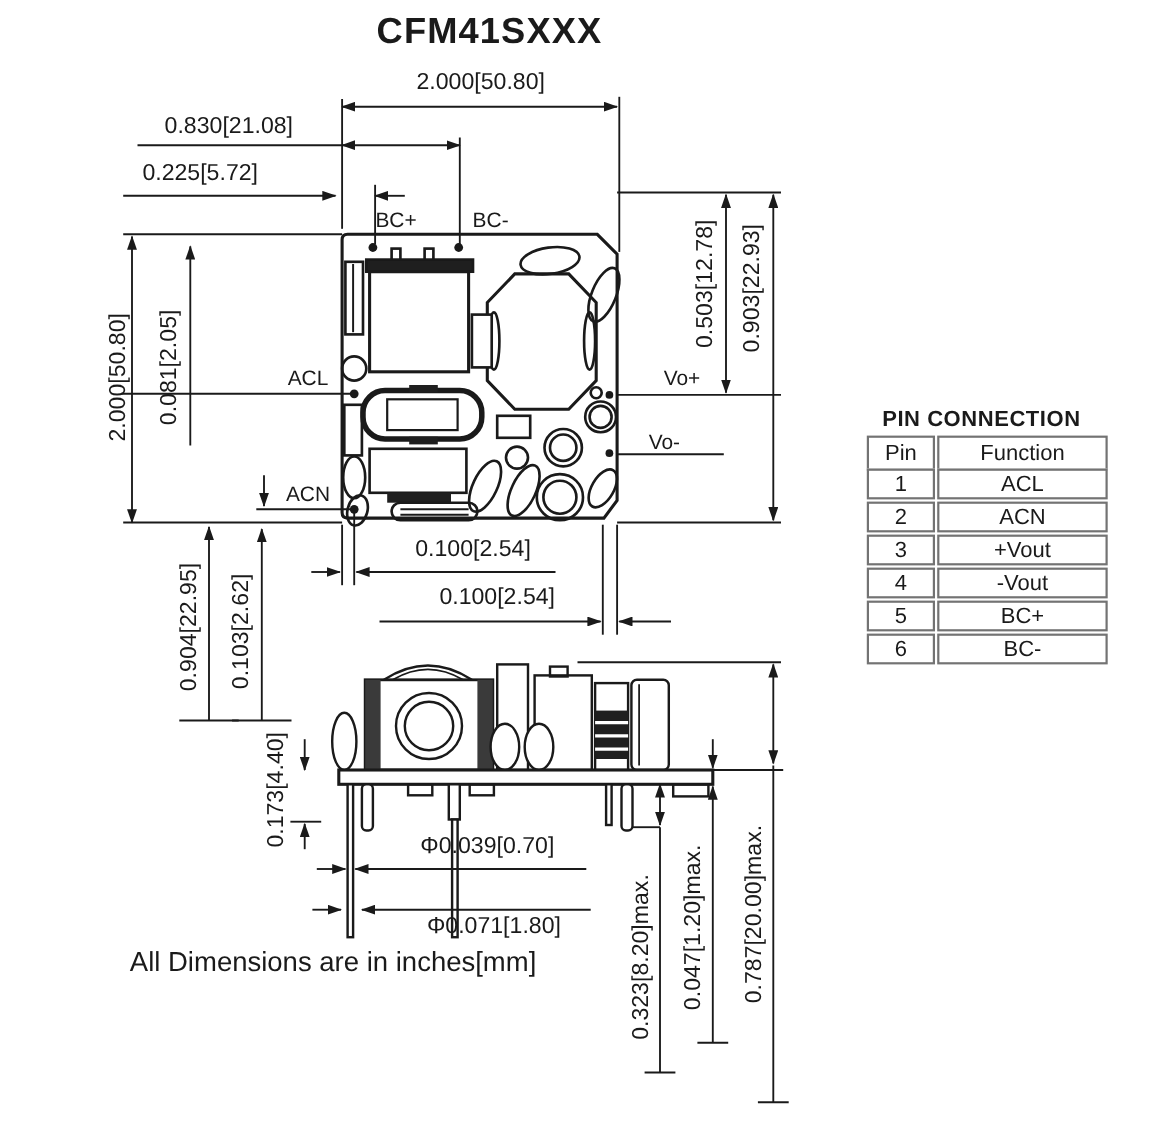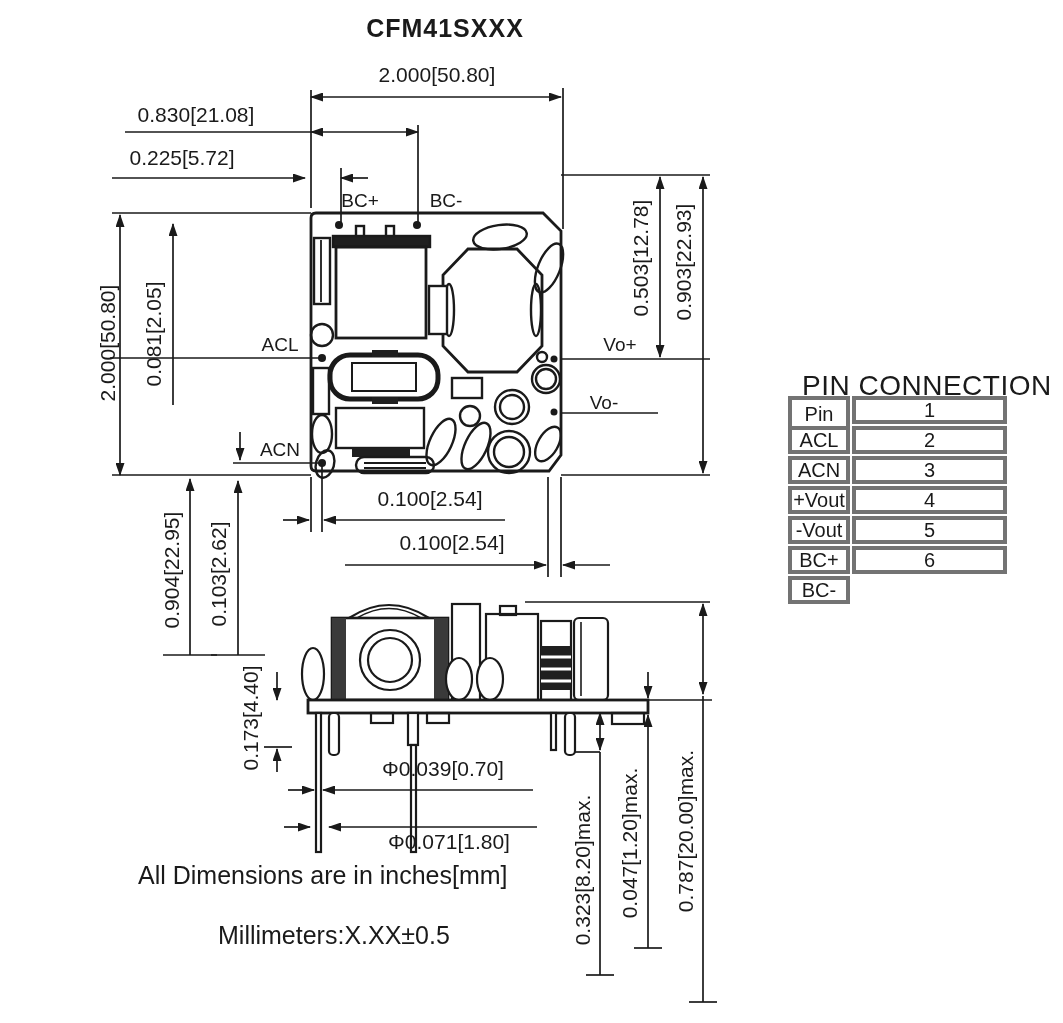--- a/index.html
+++ b/index.html
@@ -2,26 +2,26 @@
 <html><head>
 <meta charset="utf-8">
 <style>
   html,body{margin:0;padding:0;background:#ffffff;}
   #stage{position:relative;width:1063px;height:1023px;background:#fff;overflow:hidden;
          font-family:"Liberation Sans","DejaVu Sans",sans-serif;color:#1a1a1a;}
   svg{position:absolute;left:0;top:0;}
   .ht{position:absolute;transform:translate(-50%,-50%);white-space:nowrap;font-size:21px;}
   .vt{position:absolute;transform:translate(-50%,-50%) rotate(-90deg);white-space:nowrap;font-size:21px;}
   .lbl{font-size:19px;}
-  .title{font-size:25px;font-weight:600;letter-spacing:1px;}
+  .title{font-size:33px;font-weight:600;letter-spacing:1px;}
   .note{position:absolute;font-size:25px;white-space:nowrap;}
-  .tbl-title{position:absolute;font-size:28px;letter-spacing:.5px;font-weight:400;}
+  .tbl-title{position:absolute;font-size:20px;letter-spacing:.5px;font-weight:700;}
   .pin-table{position:absolute;left:788px;top:396px;display:grid;
              grid-template-columns:62px 155px;grid-auto-rows:28px;gap:2px;}
-  .pin-table .cell{border:4px solid #737373;display:flex;align-items:center;justify-content:center;
+  .pin-table .cell{border:2px solid #737373;display:flex;align-items:center;justify-content:center;
                    font-size:20px;background:#fff;}
   .pin-table .hdr{height:28px;}
 </style>
 </head>
 <body>
 
 <div id="stage">
 
 <svg width="1063" height="1023" viewBox="0 0 1063 1023">
   <defs>
@@ -179,21 +179,21 @@
     <line x1="600" y1="713" x2="600" y2="750" marker-start="url(#ah)" marker-end="url(#ah)"></line>
     <line x1="648" y1="672" x2="648" y2="698" marker-end="url(#ah)"></line>
     <line x1="648" y1="948" x2="648" y2="715" marker-end="url(#ah)"></line>
     <line x1="703" y1="604" x2="703" y2="694" marker-start="url(#ah)" marker-end="url(#ah)"></line>
   </g>
 </svg>
 
   <div class="ht title" style="left:445px;top:28px;">CFM41SXXX</div>
 
   <div class="ht" style="left:437px;top:75px;">2.000[50.80]</div>
-  <div class="ht" style="left:196px;top:115px;">0.830[21.08]</div>
+  <div class="ht" style="left:208px;top:115px;">0.830[21.08]</div>
   <div class="ht" style="left:182px;top:158px;">0.225[5.72]</div>
 
   <div class="ht lbl" style="left:360px;top:201px;">BC+</div>
   <div class="ht lbl" style="left:446px;top:201px;">BC-</div>
   <div class="ht lbl" style="left:280px;top:345px;">ACL</div>
   <div class="ht lbl" style="left:280px;top:450px;">ACN</div>
   <div class="ht lbl" style="left:602px;top:345px;margin-left:18px;">Vo+</div>
   <div class="ht lbl" style="left:604px;top:403px;">Vo-</div>
 
   <div class="vt" style="left:108px;top:343px;">2.000[50.80]</div>
@@ -208,30 +208,30 @@
   <div class="vt" style="left:686px;top:831px;">0.787[20.00]max.</div>
 
   <div class="ht" style="left:430px;top:499px;">0.100[2.54]</div>
   <div class="ht" style="left:452px;top:543px;">0.100[2.54]</div>
   <div class="ht" style="left:443px;top:769px;">Φ0.039[0.70]</div>
   <div class="ht" style="left:449px;top:806px;margin-top:36px;">Φ0.071[1.80]</div>
 
   <div class="tbl-title" style="left:802px;top:370px;">PIN CONNECTION</div>
   <div class="pin-table">
     <div class="cell hdr">Pin</div>
+    <div class="cell hdr">Function</div>
     <div class="cell">1</div>
     <div class="cell">ACL</div>
     <div class="cell">2</div>
     <div class="cell">ACN</div>
     <div class="cell">3</div>
     <div class="cell">+Vout</div>
     <div class="cell">4</div>
     <div class="cell">-Vout</div>
     <div class="cell">5</div>
     <div class="cell">BC+</div>
     <div class="cell">6</div>
     <div class="cell">BC-</div>
   </div>
 
-  <div class="note" style="left:118px;top:861px;margin-left:20px;">All Dimensions are in inches[mm]</div>
-  <div class="note" style="left:218px;top:921px;">Millimeters:X.XX±0.5</div>
+  <div class="note" style="left:118px;top:861px;">All Dimensions are in inches[mm]</div>
 
 </div>
 
 </body></html>

